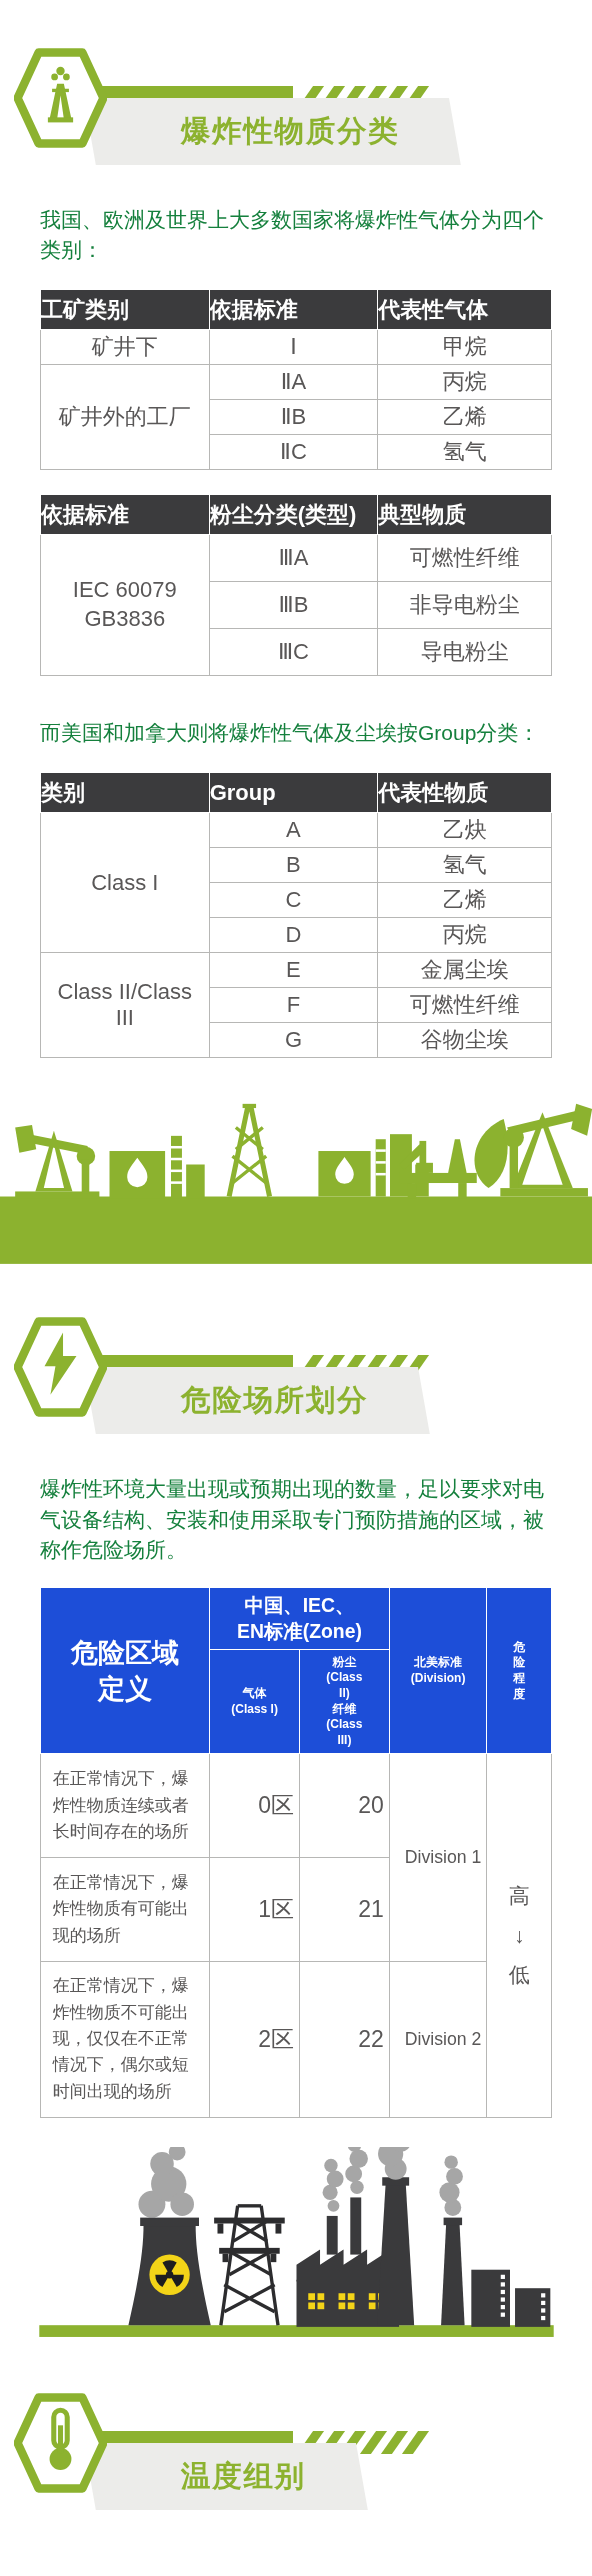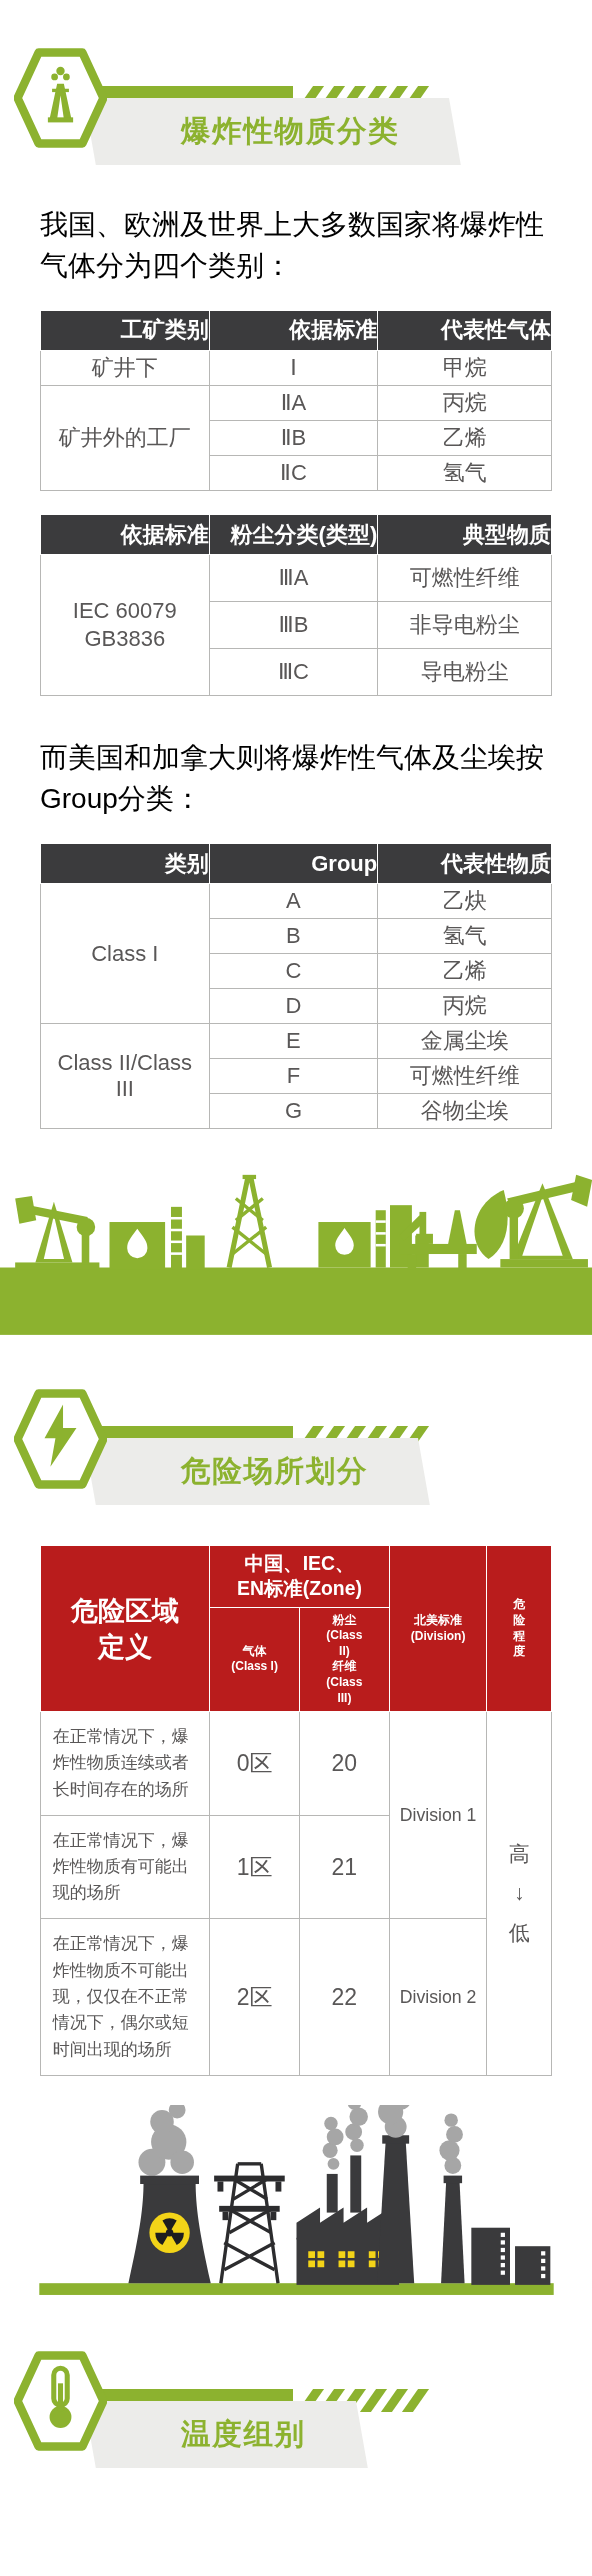--- a/index.html
+++ b/index.html
@@ -27,44 +27,44 @@
     display:flex; align-items:center;
     padding:0 56px 0 91px; white-space:nowrap;
   }
   .banner .band .title {
     display:inline-block; transform:skewX(-10deg);
     color:#8cb22f; font-size:29.5px; font-weight:bold; letter-spacing:1.7px;
   }
   .banner .hex { position:absolute; left:13.5px; top:3.4px; width:93px; height:106px; z-index:2; }
 
   
-  .intro { margin:22px 40px 0 40px; font-size:28px; color:#000000; line-height:1.45; }
+  .intro { margin:22px 40px 0 40px; font-size:21px; color:#15803d; line-height:1.45; }
 
   
   table.info { border-collapse:collapse; width:512px; margin:23.6px 40px 0 40px; background:#fff; }
   table.info th {
     background:#3b3b3d; color:#fff; font-size:22px; font-weight:bold;
-    height:40px; border:1.7px solid #fff; text-align:right;
+    height:40px; border:1.7px solid #fff; text-align:left;
   }
   table.info td {
     border:0.8px solid #b7b7b5; text-align:center; font-size:22px;
     color:#595757; height:35px; padding:1.7px 5px;
   }
   table.info td.tall { height:47px; }
   .twoline { line-height:1.3; }
 
   
   table.zone { border-collapse:collapse; width:512px; margin:22px 40px 0 40px; }
   table.zone th {
-    background:#b91c1c; color:#fff; font-weight:bold; border:1.7px solid #fff;
+    background:#1d4ed8; color:#fff; font-weight:bold; border:1.7px solid #fff;
     text-align:center; padding:5px 21px;
   }
   table.zone th.big { font-size:27px; }
   table.zone th.small { font-size:12px; line-height:1.3; }
-  table.zone td { border:0.8px solid #b7b7b5; text-align:center; color:#595757; padding:21px 5px; }
+  table.zone td { border:0.8px solid #b7b7b5; text-align:right; color:#595757; padding:21px 5px; }
   table.zone td.def { text-align:left; font-size:17px; line-height:1.55; padding:11.8px 11.8px; }
   table.zone td.val { font-size:23px; }
   table.zone td.div { font-size:17.7px; }
   .risk-flow { display:flex; flex-direction:column; align-items:center; gap:13.5px; font-size:21px; }
 
   
   .illus { display:block; margin-top:39px; }
   .illus2 { display:block; margin-top:29px; }
 </style>
 </head>
@@ -282,20 +282,21 @@
       </div>
     <div class="band">
       <span class="title">危险场所划分</span>
     </div>
     <svg class="hex" viewBox="0 0 110 126">
       <polygon points="4,63 29,9 81,9 106,63 81,117 29,117" fill="#ffffff" stroke="#8cb22f" stroke-width="10" stroke-linejoin="round"></polygon>
       <polygon points="58,22 36,62 49,62 43,96 74,50 58,50" fill="#8cb22f"></polygon>
     </svg>
   </div>
 
+  <div class="intro">爆炸性环境大量出现或预期出现的数量，足以要求对电气设备结构、安装和使用采取专门预防措施的区域，被称作危险场所。</div>
 
   <table class="zone">
     <tbody>
         <tr>
       <th rowspan="2" class="big" style="width:37%">危险区域定义</th>
       <th colspan="2" class="small" style="font-size:19.4px">中国、IEC、EN标准(Zone)</th>
       <th rowspan="2" class="small" style="width:14%">
         <span>北美标准</span><br>
         <span>(Division)</span>
       </th>

